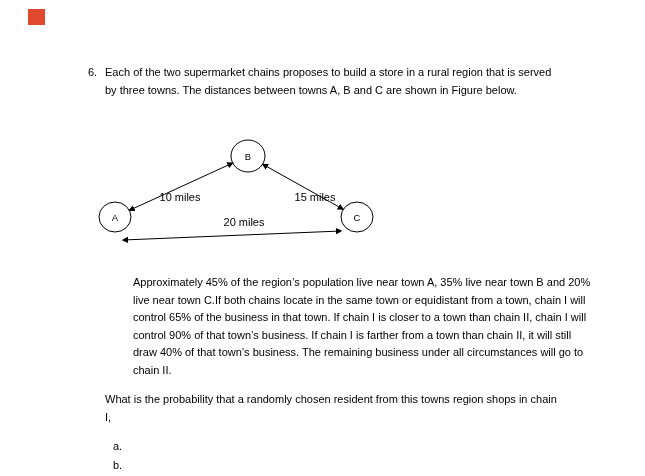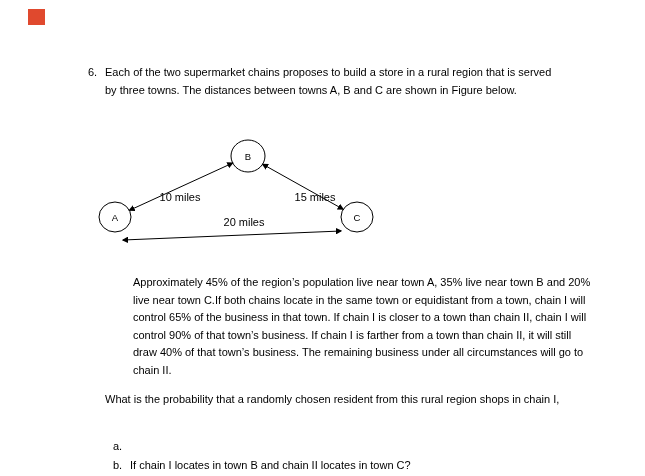--- a/index.html
+++ b/index.html
@@ -108,25 +108,24 @@
       <text class="node-label" x="264" y="84.5">C</text>
 
       <text class="edge-label" x="87" y="65">10 miles</text>
       <text class="edge-label" x="222" y="65">15 miles</text>
       <text class="edge-label" x="151" y="90">20 miles</text>
     </svg>
   </div>
 
   <div class="body-para">Approximately 45% of the region’s population live near town A, 35% live near town B and 20% live near town C.If both chains locate in the same town or equidistant from a town, chain I will control 65% of the business in that town. If chain I is closer to a town than chain II, chain I will control 90% of that town’s business. If chain I is farther from a town than chain II, it will still draw 40% of that town’s business. The remaining business under all circumstances will go to chain II.</div>
 
-  <div class="question-para">What is the probability that a randomly chosen resident from this rural region shops in chain I,</div>
+  <div class="question-para">What is the probability that a randomly chosen resident from this towns region shops in chain I,</div>
 
   <div class="parts">
     <div class="part-row">
       <div class="part-label">a.</div>
     </div>
     <div class="part-row">
       <div class="part-label">b.</div>
-      <div class="part-text">If chain I locates in town B and chain II locates in town C?</div>
     </div>
   </div>
 
 </div>
 
 </body></html>

